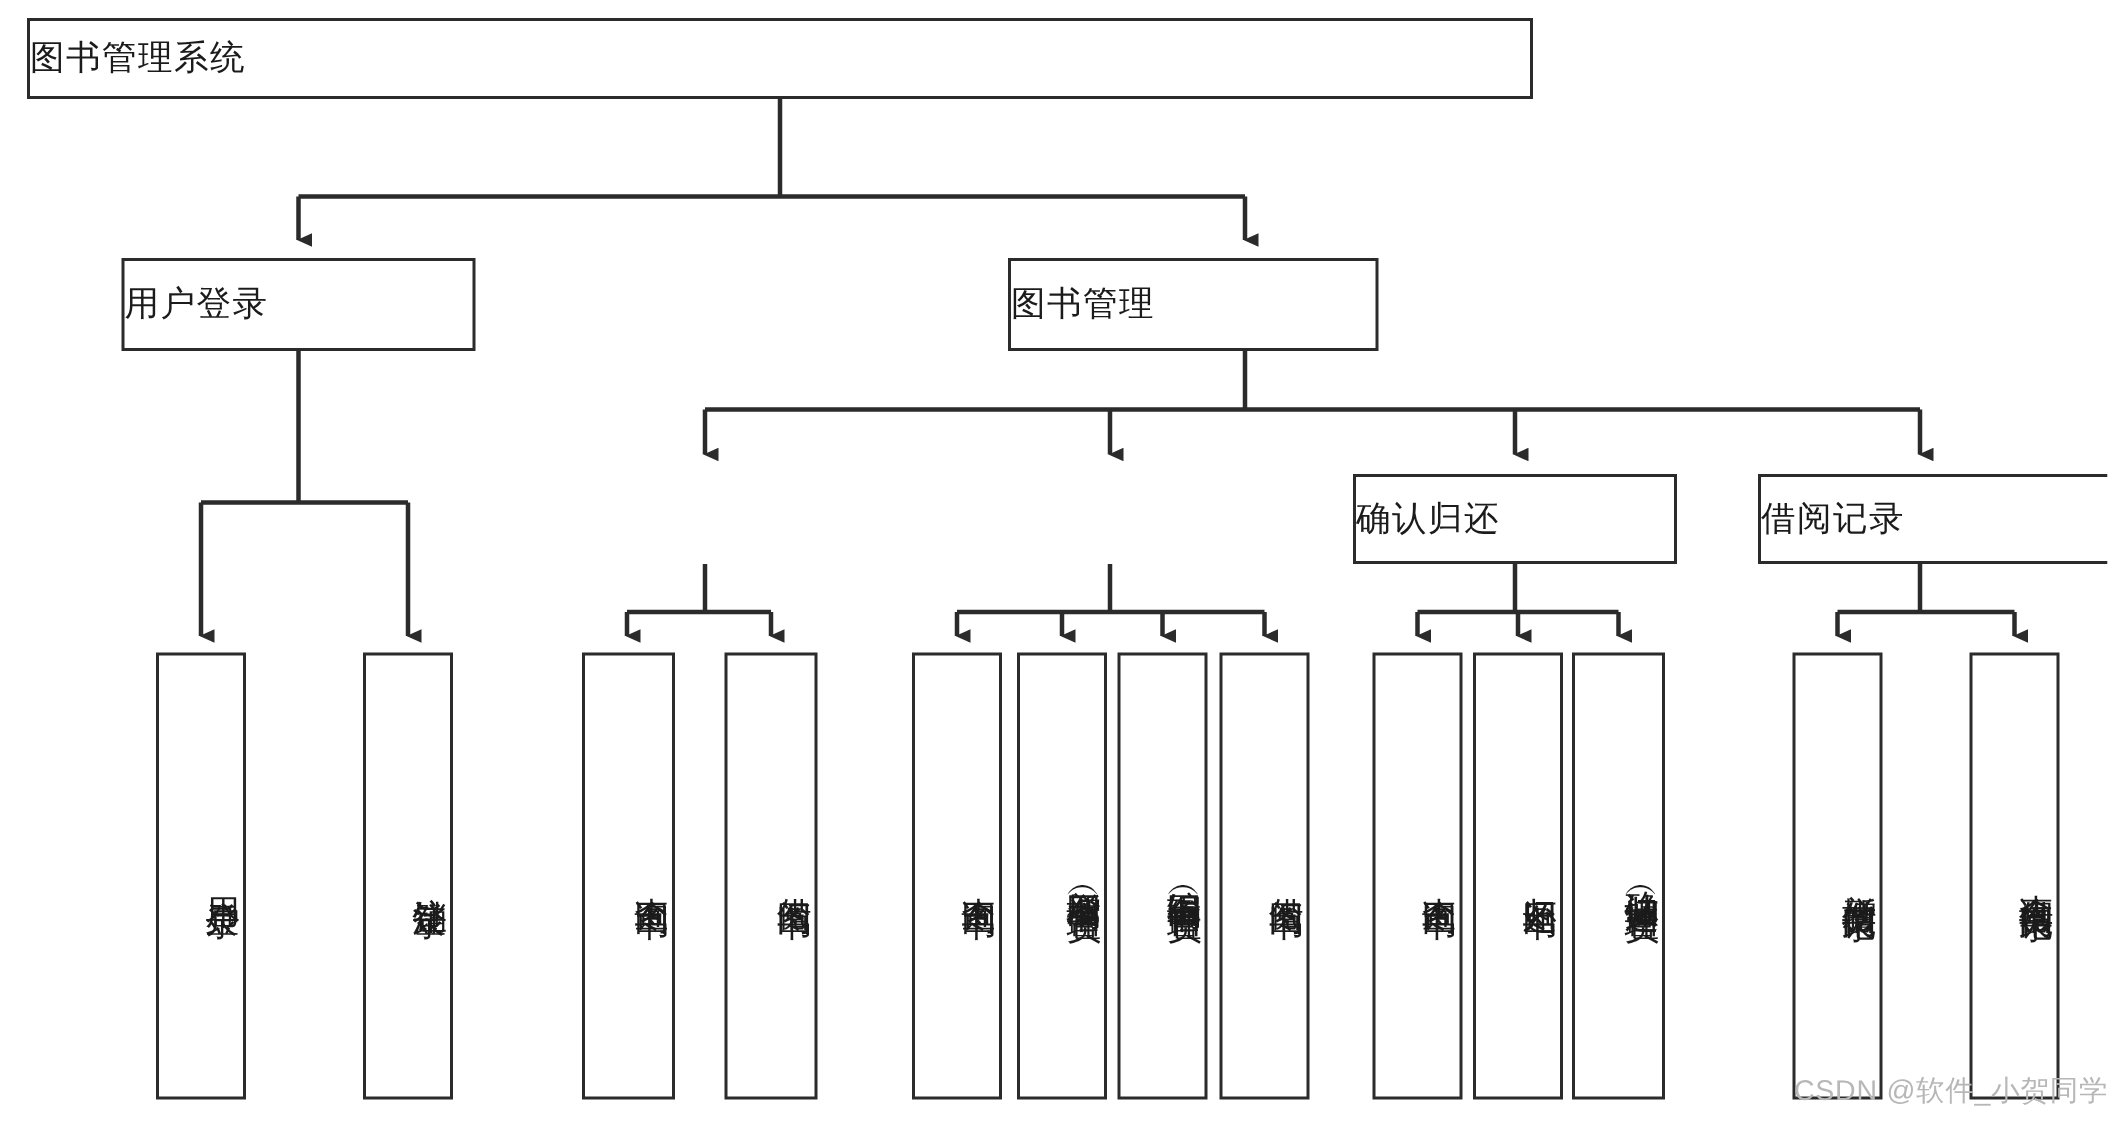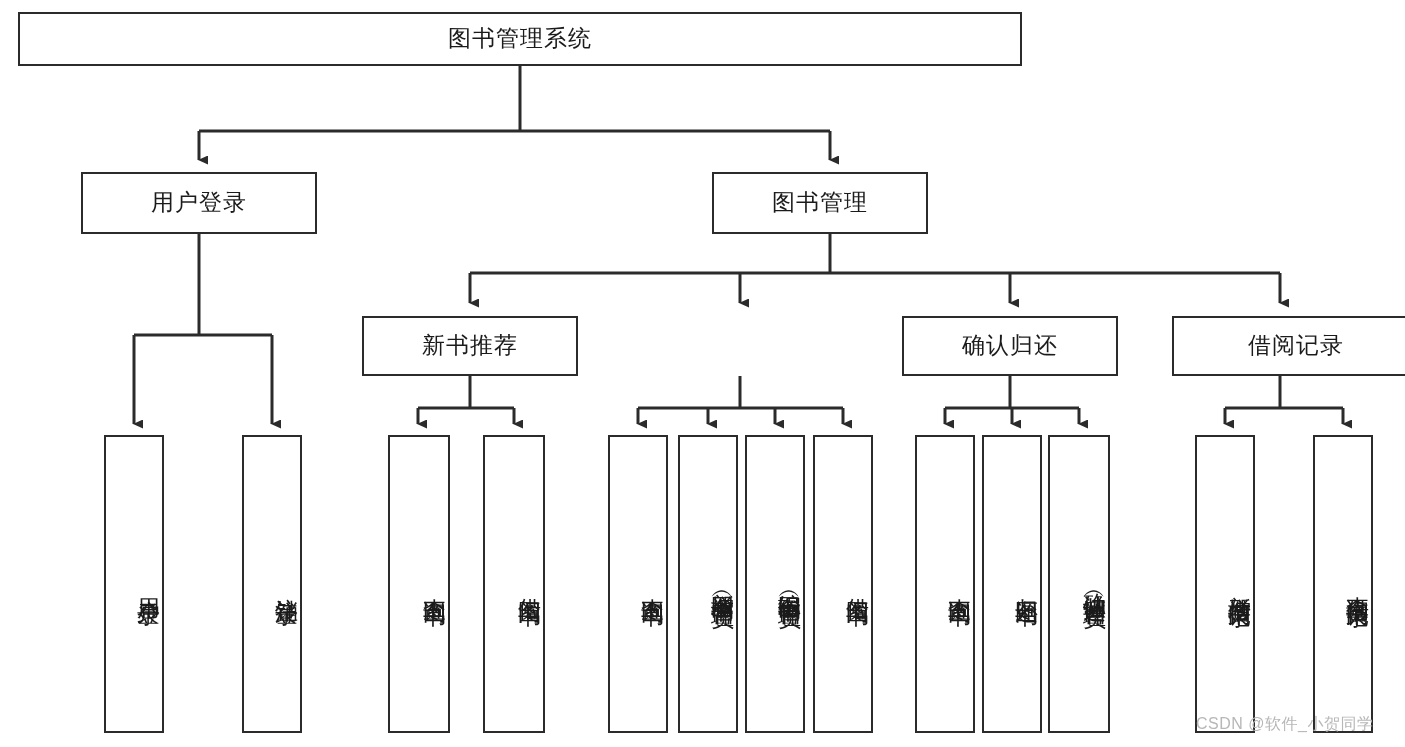--- a/index.html
+++ b/index.html
@@ -24,21 +24,21 @@
     height: 747px;
     pointer-events: none;
   }
   .node {
     position: absolute;
     box-sizing: border-box;
     background: #ffffff;
     border: 2px solid #2b2b2b;
     display: flex;
     align-items: center;
-    justify-content: center;
+    justify-content: flex-start;
     color: #1b1b1b;
   }
   .node.horiz {
     font-size: 23px;
     letter-spacing: 1px;
     line-height: 1.2;
     white-space: nowrap;
   }
   .node.vert {
     writing-mode: vertical-rl;
@@ -51,21 +51,21 @@
     justify-content: center;
   }
   .node.vert .vlabel {
     writing-mode: vertical-rl;
     text-orientation: upright;
     display: block;
     text-align: center;
   }
   .watermark {
     position: absolute;
-    font-size: 16px;
+    font-size: 19px;
     color: #b7b7b7;
     white-space: nowrap;
     letter-spacing: 0.5px;
   }
 </style>
 </head>
 <body>
 
 <div id="canvas">
 
@@ -119,27 +119,24 @@
     </g>
   </svg>
 
   <div class="node horiz" style="left:18px; top:12px; width:1004px; height:54px;">
     <span>图书管理系统</span>
   </div>
 
   <div class="node horiz" style="left:81px; top:172px; width:236px; height:62px;">
     <span>用户登录</span>
   </div>
-  <div class="node horiz" style="left:712px; top:172px; width:216px; height:62px;">
+  <div class="node horiz" style="left:672px; top:172px; width:247px; height:62px;">
     <span>图书管理</span>
   </div>
 
-  <div class="node horiz" style="left:362px; top:316px; width:216px; height:60px;">
-    <span>新书推荐</span>
-  </div>
   <div class="node horiz" style="left:902px; top:316px; width:216px; height:60px;">
     <span>确认归还</span>
   </div>
   <div class="node horiz" style="left:1172px; top:316px; width:248px; height:60px;">
     <span>借阅记录</span>
   </div>
 
   <div class="node vert" style="left:104px; top:435px; width:60px; height:298px;">
     <span class="vlabel">用户登录</span>
   </div>

